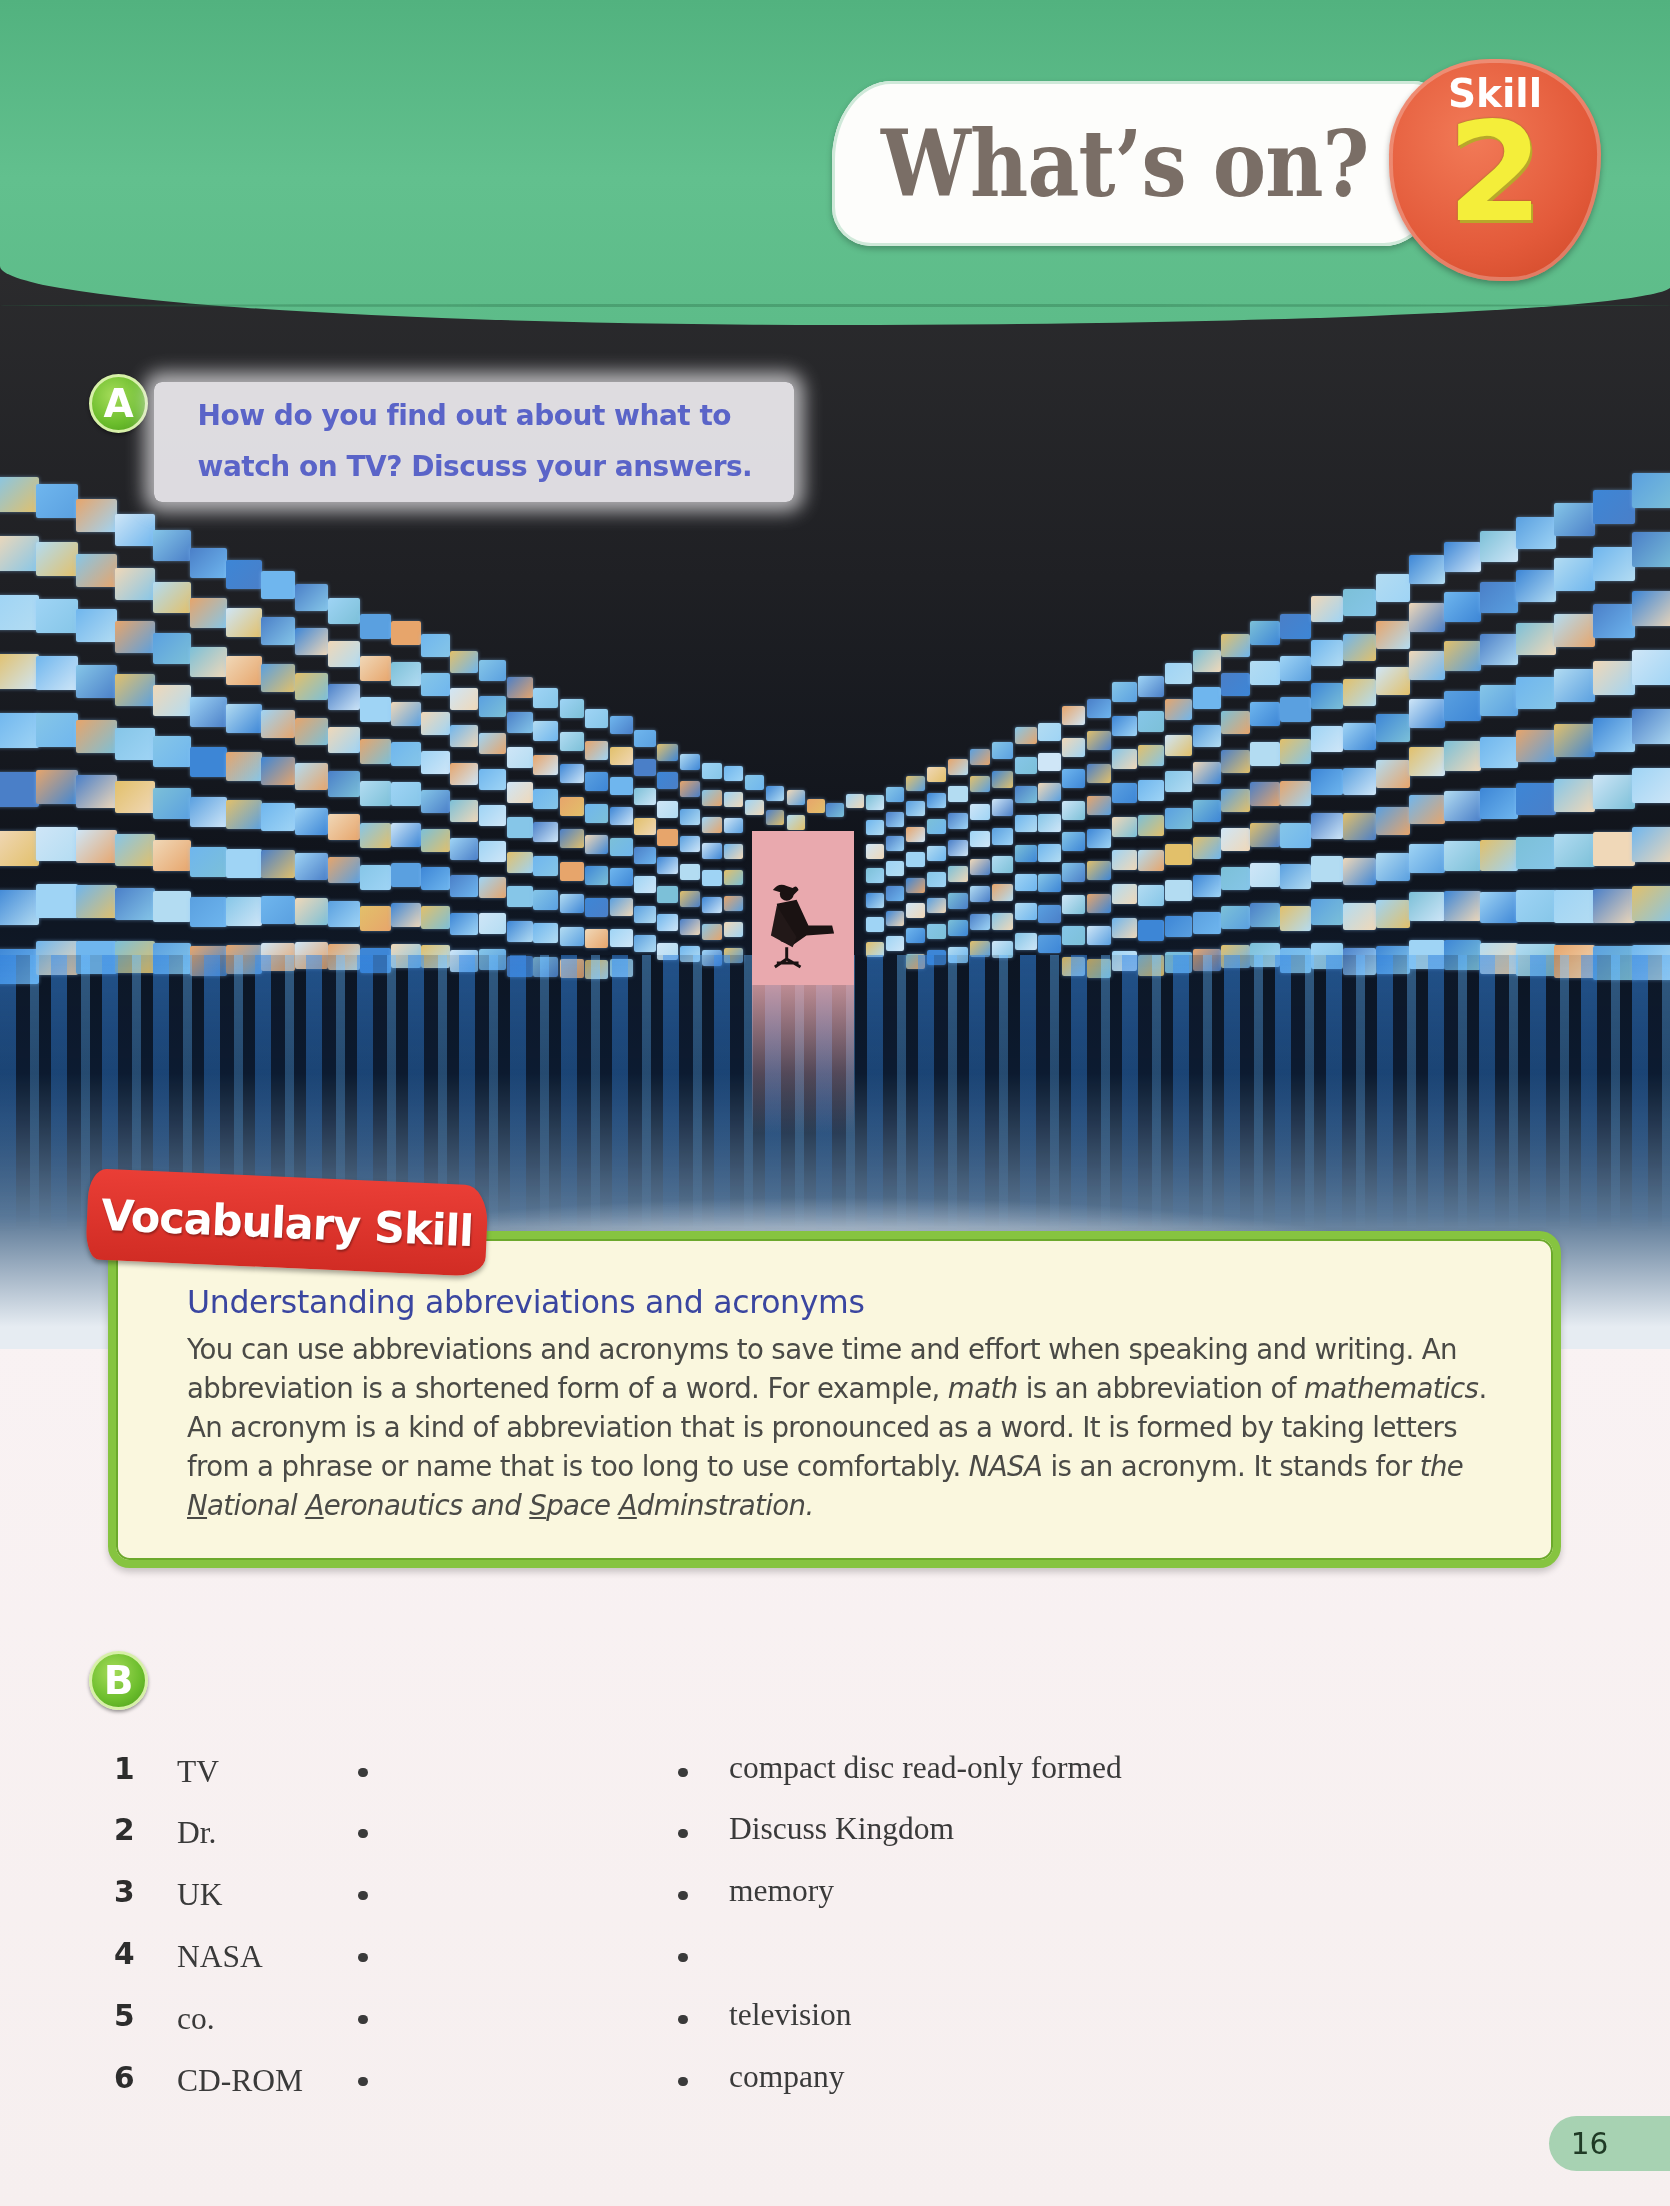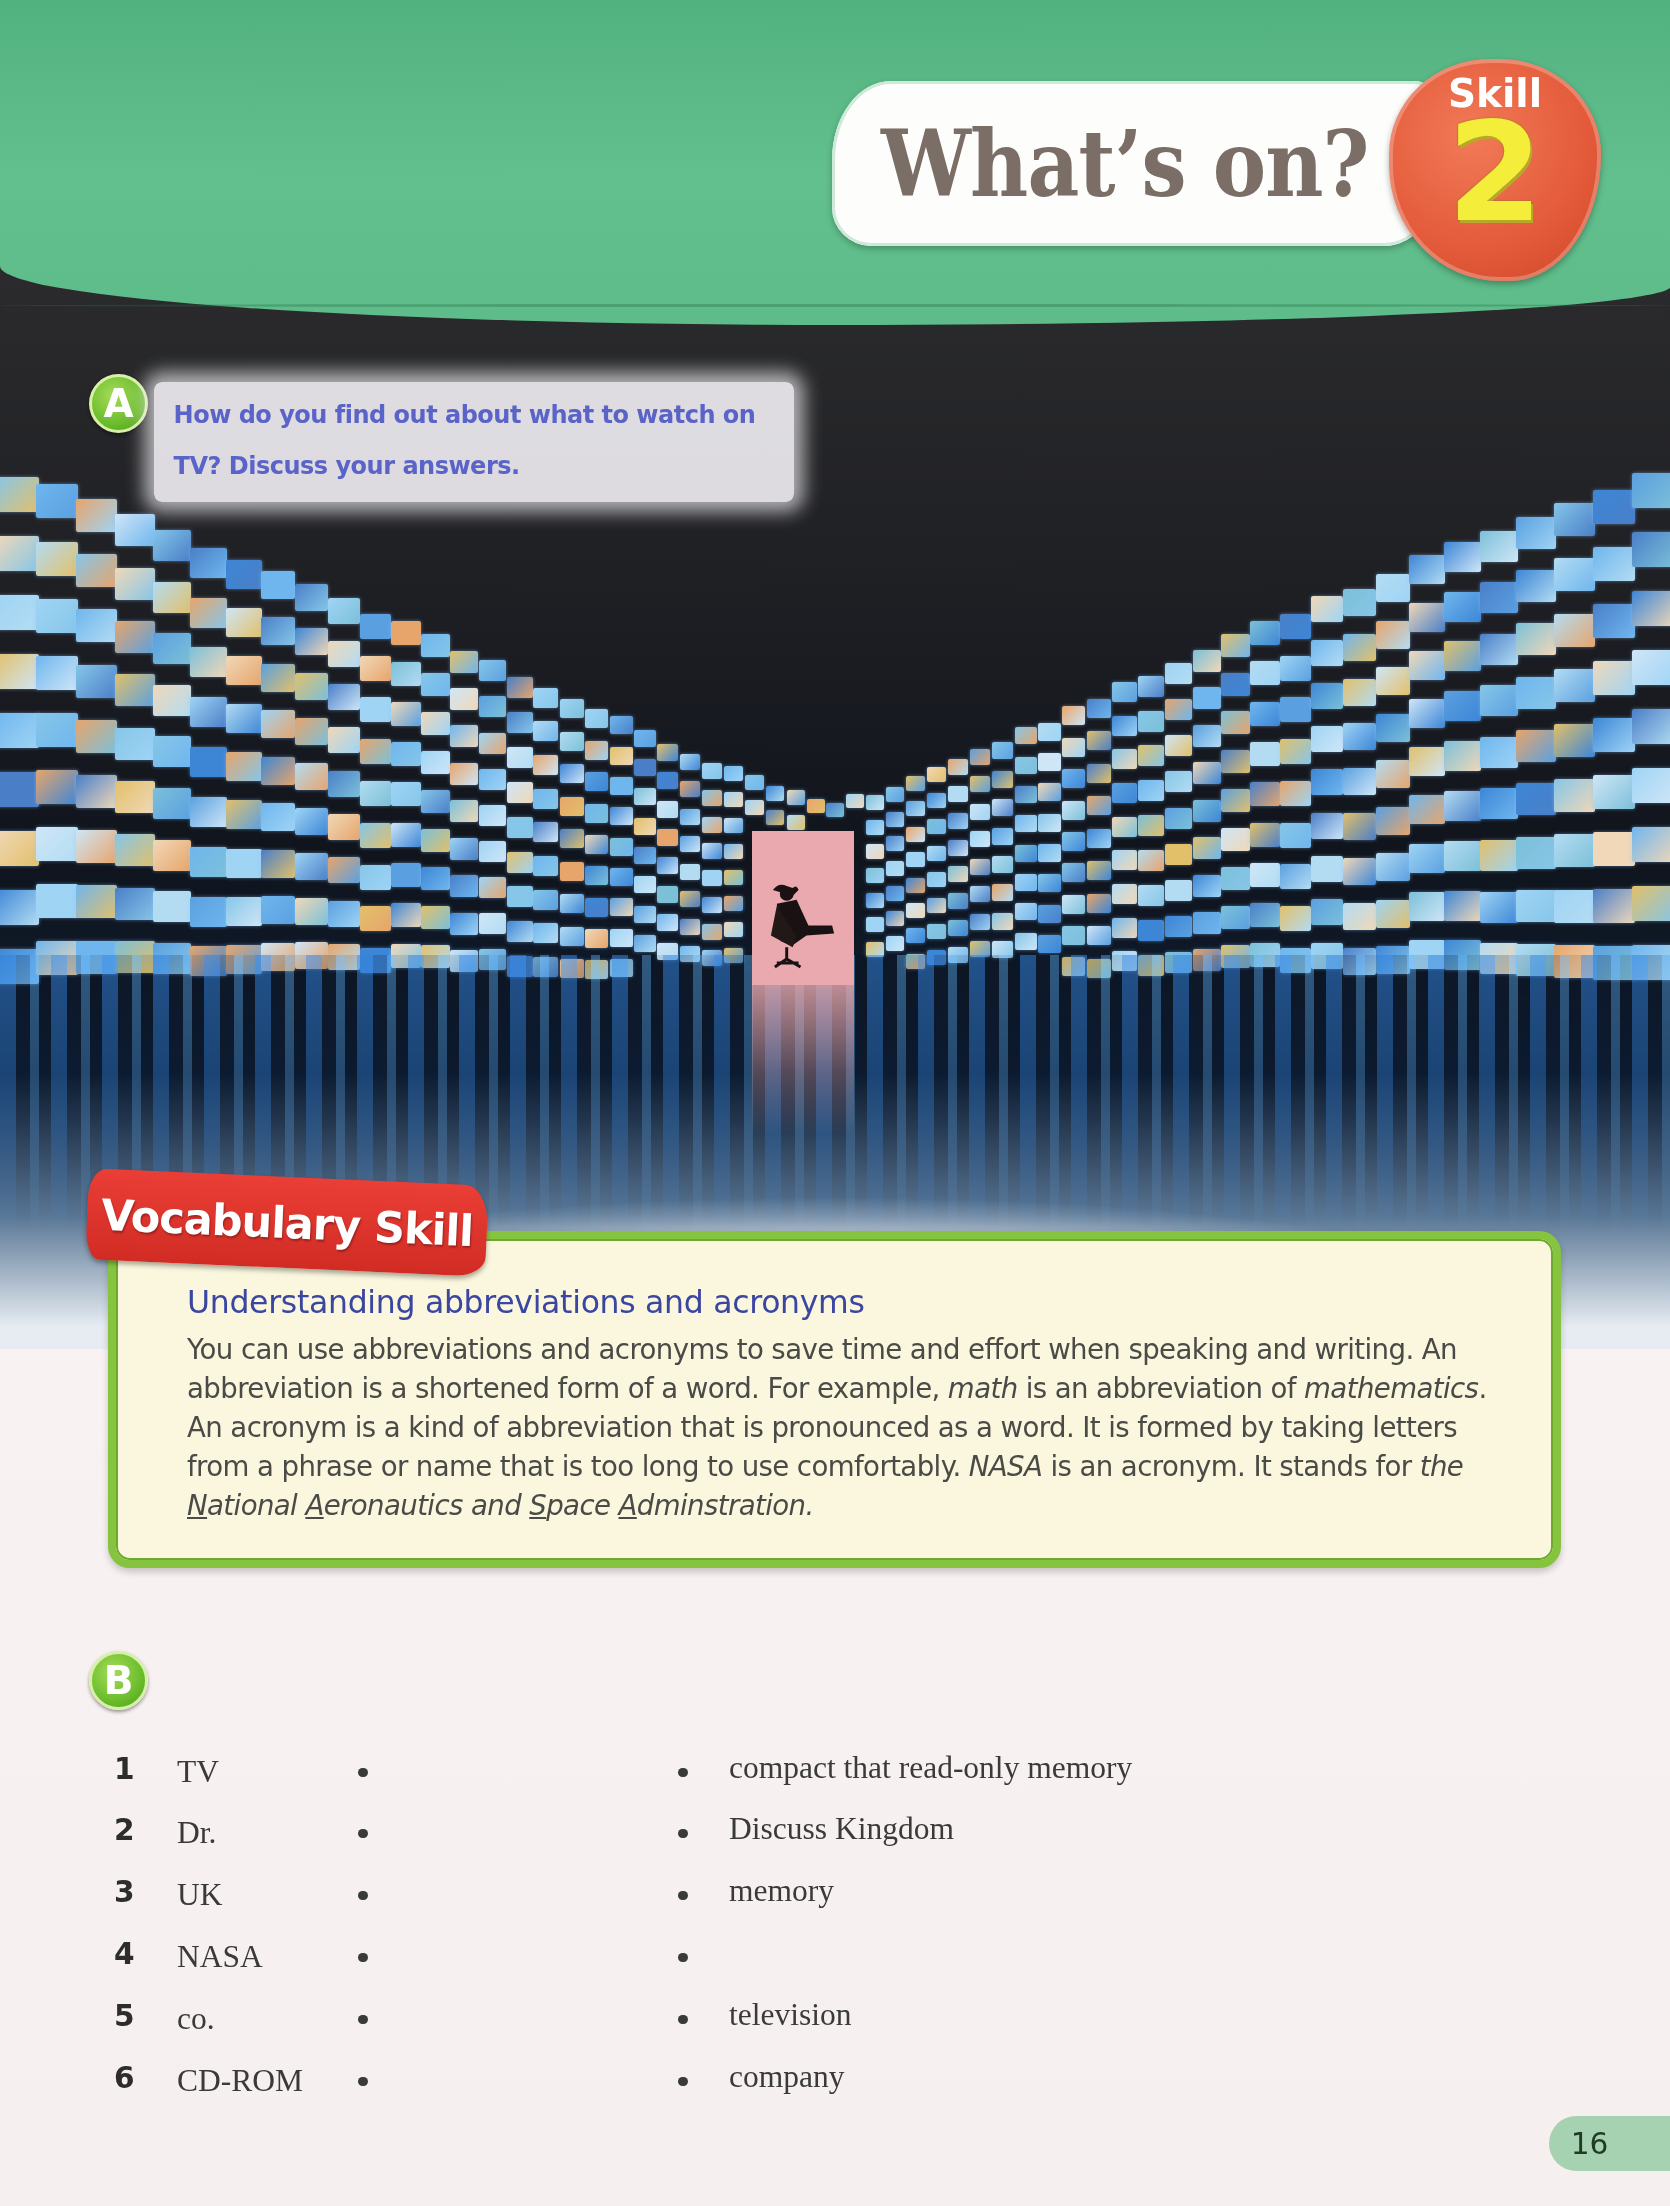--- a/index.html
+++ b/index.html
@@ -91,22 +91,22 @@
     border: 3px solid #d7f0a8; box-shadow: 0 2px 3.9px rgba(0,0,0,0.4);
     color: #ffffff; font-family: "DejaVu Sans", sans-serif; font-weight: bold; font-size: 39px;
     display: flex; align-items: center; justify-content: center;
   }
   .q-a-box {
     margin-left: 5.9px; margin-top: 7.9px; width: 640px; padding: 7.9px 15.8px 9.9px 19.7px;
     background: rgba(238,236,240,0.92); border-radius: 7.9px;
     box-shadow: 0 0 17.7px 9.9px rgba(238,236,240,0.7);
   }
   .q-a-text {
-    font-family: "DejaVu Sans", sans-serif; font-weight: bold; font-size: 24px; line-height: 51px;
-    color: #5a64c8; letter-spacing: -0.5px;
+    font-family: "DejaVu Sans", sans-serif; font-weight: bold; font-size: 28px; line-height: 51px;
+    color: #5a64c8; letter-spacing: -0.5px; margin-left: 24px;
   }
 
   
   .vocab-tab {
     position: absolute; left: 87px; top: 1177px; width: 400px; height: 91px; z-index: 7;
     background: linear-gradient(180deg, #ea3e36 0%, #d12c24 100%);
     border-radius: 17.7px 23.6px 29.6px 13.8px / 29.6px 39px 19.7px 29.6px;
     transform: rotate(2.5deg);
     box-shadow: 0 3px 4.9px rgba(0,0,0,0.35);
     display: flex; align-items: center; justify-content: center;
@@ -681,21 +681,21 @@
 <div class="q-b">
   <div class="letter-badge">B</div>
 </div>
 
 <div class="match-list">
   <div class="match-row" style="top:0px">
     <span class="m-num">1</span>
     <span class="m-abbr">TV</span>
     <span class="m-dot-left"></span>
     <span class="m-dot-right"></span>
-    <span class="m-def">compact that read-only memory</span>
+    <span class="m-def">compact disc read-only formed</span>
   </div>
   <div class="match-row" style="top:61px">
     <span class="m-num">2</span>
     <span class="m-abbr">Dr.</span>
     <span class="m-dot-left"></span>
     <span class="m-dot-right"></span>
     <span class="m-def">Discuss Kingdom</span>
   </div>
   <div class="match-row" style="top:123px">
     <span class="m-num">3</span>

